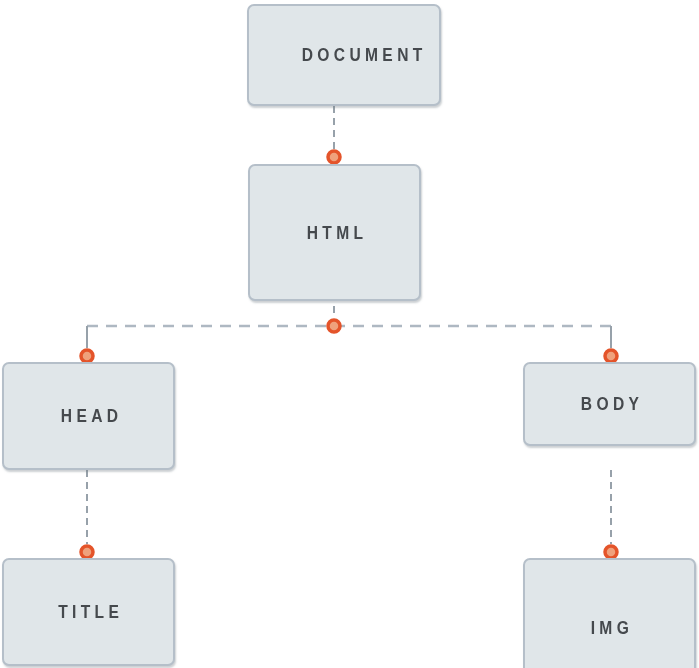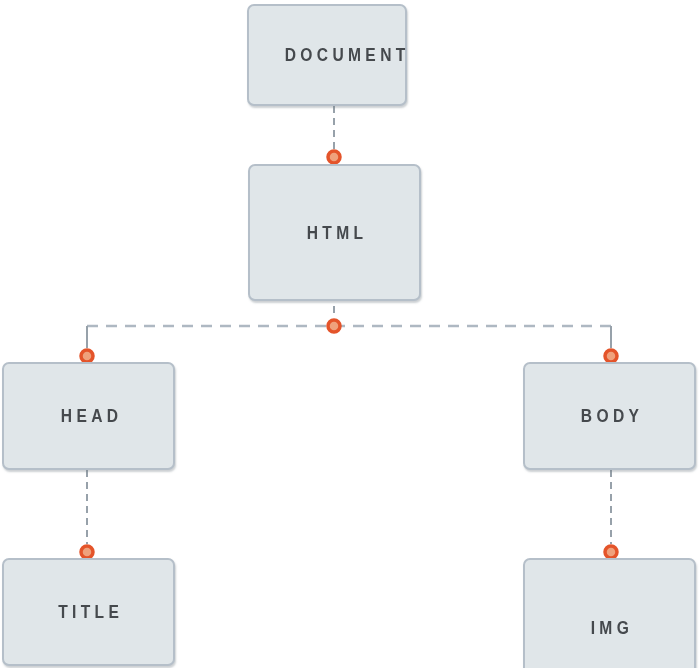--- a/index.html
+++ b/index.html
@@ -75,33 +75,33 @@
     <line x1="611" y1="470" x2="611" y2="544" stroke="#97a1aa" stroke-width="2" stroke-dasharray="7 5"></line>
 
     <circle cx="334" cy="157" r="6" fill="#efa17c" stroke="#e4542a" stroke-width="3.5"></circle>
     <circle cx="334" cy="326" r="6" fill="#efa17c" stroke="#e4542a" stroke-width="3.5"></circle>
     <circle cx="87" cy="356" r="6" fill="#efa17c" stroke="#e4542a" stroke-width="3.5"></circle>
     <circle cx="611" cy="356" r="6" fill="#efa17c" stroke="#e4542a" stroke-width="3.5"></circle>
     <circle cx="87" cy="552" r="6" fill="#efa17c" stroke="#e4542a" stroke-width="3.5"></circle>
     <circle cx="611" cy="552" r="6" fill="#efa17c" stroke="#e4542a" stroke-width="3.5"></circle>
   </svg>
 
-  <div class="node" style="left:247px; top:4px; width:160px; height:102px;padding-left:36px;">
+  <div class="node" style="left:247px; top:4px; width:194px; height:102px;padding-left:36px;">
     <span class="node-label">DOCUMENT</span>
   </div>
 
   <div class="node" style="left:248px; top:164px; width:173px; height:137px;">
     <span class="node-label">HTML</span>
   </div>
 
   <div class="node" style="left:2px; top:362px; width:173px; height:108px;">
     <span class="node-label">HEAD</span>
   </div>
 
-  <div class="node" style="left:523px; top:362px; width:173px; height:108px;">
+  <div class="node" style="left:523px; top:362px; width:173px; height:84px;">
     <span class="node-label">BODY</span>
   </div>
 
   <div class="node" style="left:2px; top:558px; width:173px; height:108px;">
     <span class="node-label">TITLE</span>
   </div>
 
   <div class="node" style="left:523px; top:558px; width:173px; height:140px;">
     <span class="node-label">IMG</span>
   </div>

